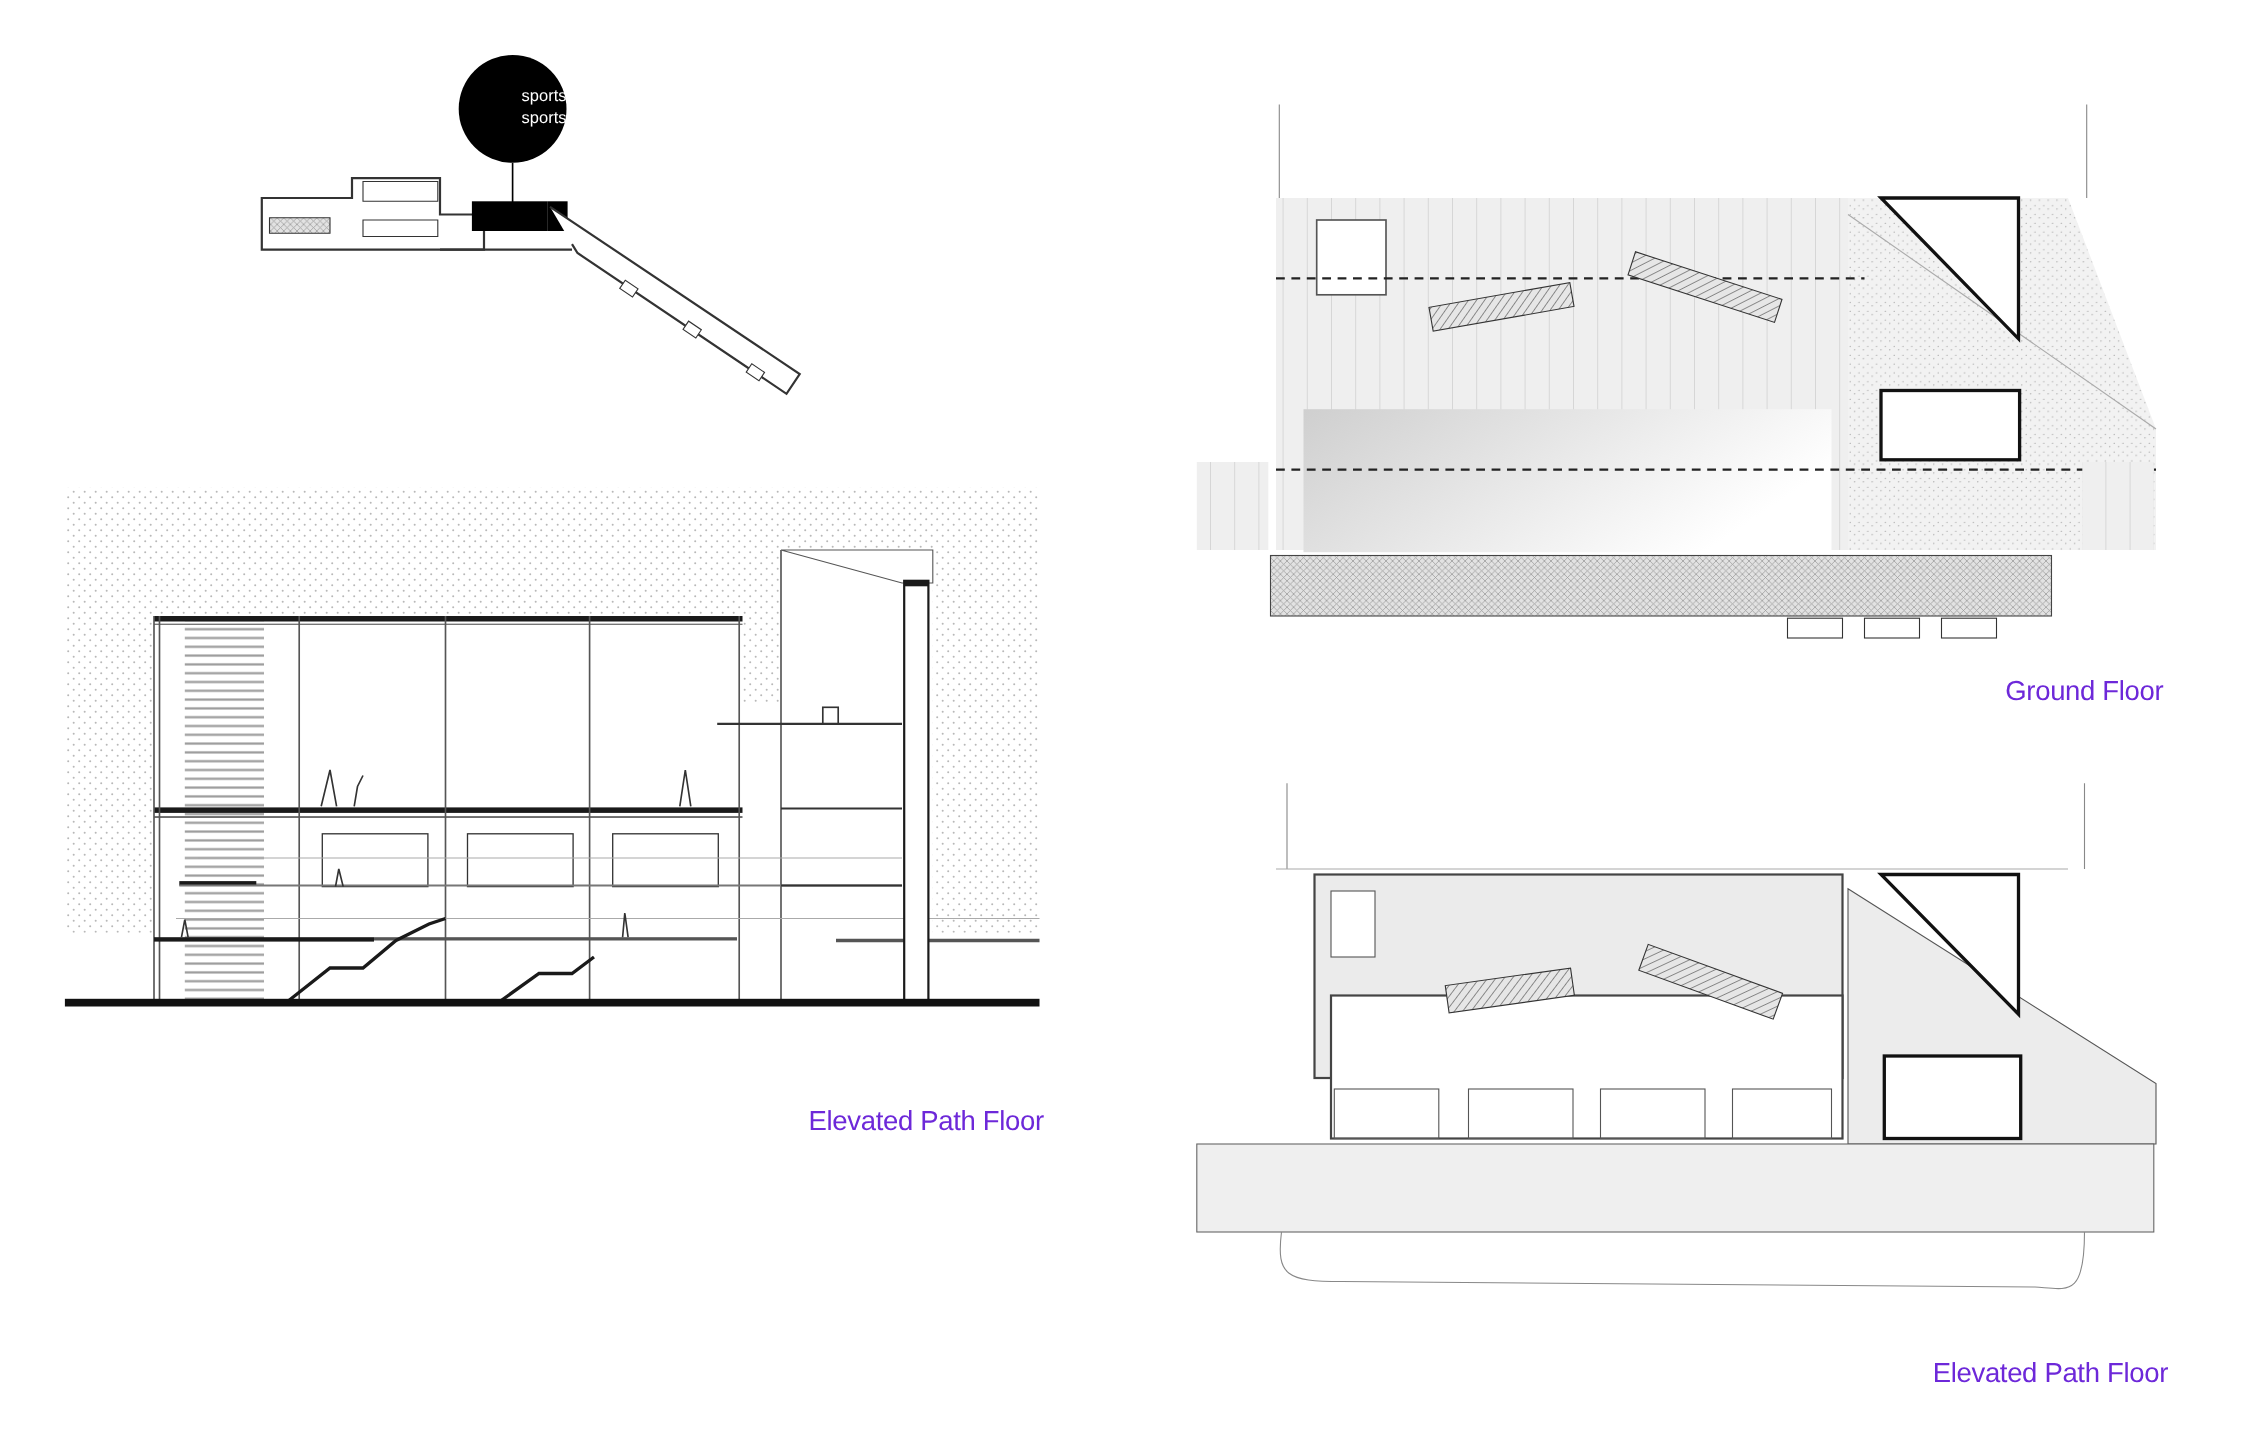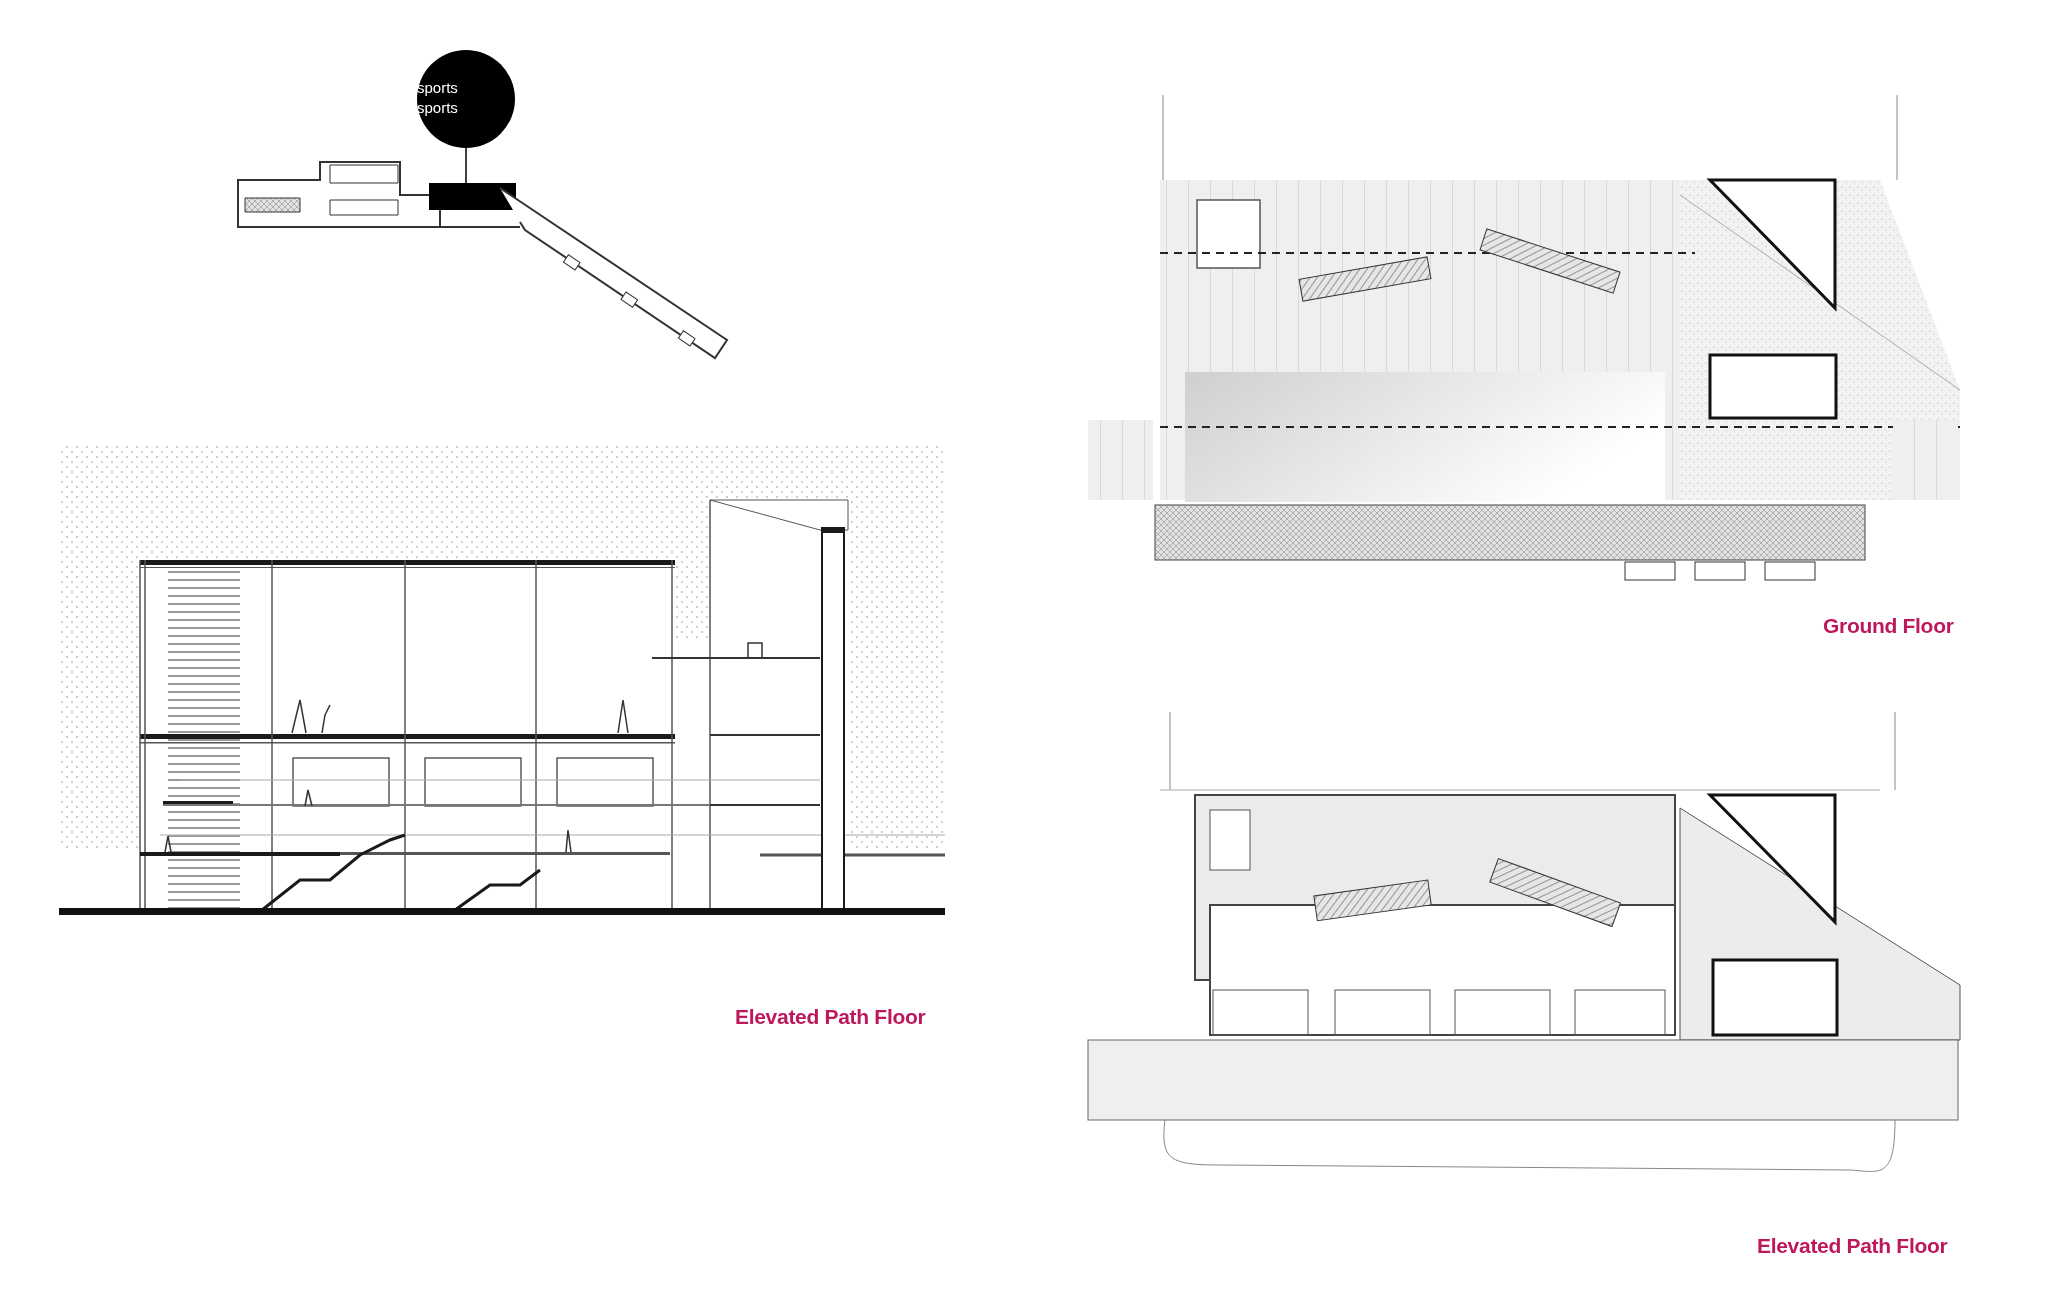--- a/index.html
+++ b/index.html
@@ -1,19 +1,19 @@
 <!DOCTYPE html>
 <html><head>
 <meta charset="utf-8">
 <style>
   html,body{margin:0;padding:0;background:#ffffff;}
   body{width:2048px;height:1300px;overflow:hidden;position:relative;font-family:"Liberation Sans",sans-serif;}
   svg{position:absolute;left:0;top:0;}
-  .lbl{position:absolute;font-family:"Liberation Sans",sans-serif;font-weight:bold;color:#be185d;white-space:nowrap;font-size:21px;letter-spacing:-0.3px;}
-  .circle-lbl{position:absolute;color:#ffffff;font-family:"Liberation Sans",sans-serif;font-size:15px;text-align:left;line-height:20px;width:98px;}
+  .lbl{position:absolute;font-family:"Liberation Sans",sans-serif;font-weight:normal;color:#6d28d9;white-space:nowrap;font-size:25px;letter-spacing:-0.3px;}
+  .circle-lbl{position:absolute;color:#ffffff;font-family:"Liberation Sans",sans-serif;font-size:15px;text-align:right;line-height:20px;width:98px;}
 </style>
 </head>
 <body>
 
 <svg width="2048" height="1300" viewBox="0 0 2048 1300" xmlns="http://www.w3.org/2000/svg">
   <defs>
     <pattern id="dots" width="10" height="10" patternUnits="userSpaceOnUse">
       <rect width="10" height="10" fill="#ffffff"></rect>
       <circle cx="2" cy="2" r="0.9" fill="#b8b8b8"></circle>
       <circle cx="7" cy="7" r="0.9" fill="#b8b8b8"></circle>

